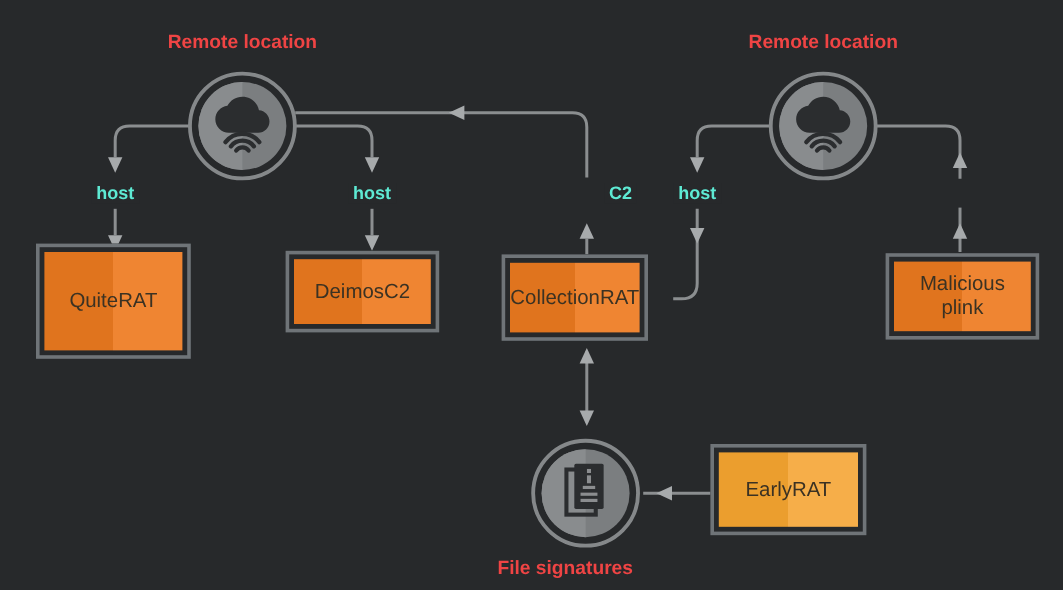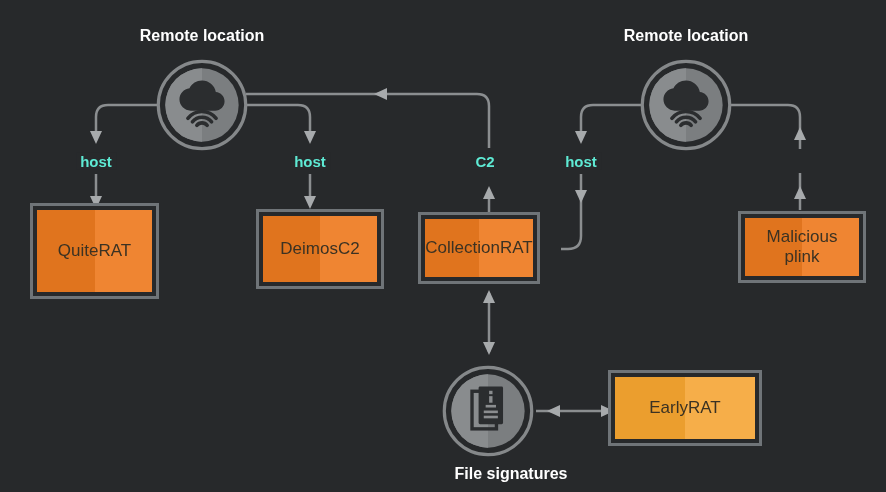--- a/index.html
+++ b/index.html
@@ -9,21 +9,21 @@
     background:#27292b;
     overflow:hidden;
     font-family:"Liberation Sans","DejaVu Sans",sans-serif;
   }
   .edges{position:absolute;left:0;top:0;}
   .edges path{stroke:#8b8e90;stroke-width:2.5;fill:none;}
   .edges polygon{fill:#a7aaac;stroke:none;}
   .node{position:absolute;width:94px;height:94px;}
   .nlabel{
     position:absolute;transform:translate(-50%,-50%);
-    color:#ffffff;font-size:16px;font-weight:700;white-space:nowrap;
+    color:#ef4444;font-size:16px;font-weight:700;white-space:nowrap;
   }
   .elabel{
     position:absolute;transform:translate(-50%,-50%);
     color:#5eead4;font-size:15px;font-weight:700;white-space:nowrap;
     background:#27292b;padding:0 4px;
   }
   .mbox{
     position:absolute;box-sizing:border-box;
     border:3px solid #6f7478;background:#27292b;padding:4px;
   }
@@ -119,40 +119,40 @@
       <rect x="40" y="24" width="26" height="40" rx="1.5" fill="#2b2d2f"></rect>
       <g fill="#8b8d8f">
         <rect x="51.2" y="28.5" width="3.6" height="3.6"></rect>
         <rect x="51.2" y="34.2" width="3.6" height="7"></rect>
         <rect x="47.5" y="43.5" width="11" height="2.8"></rect>
         <rect x="45.5" y="49.5" width="15" height="2.8"></rect>
         <rect x="45.5" y="55" width="15" height="2.8"></rect>
       </g>
     </svg>
   </div>
-  <div class="nlabel" style="left:511px;top:474px">File signatures</div>
+  <div class="nlabel" style="left:471px;top:474px">File signatures</div>
 
   <div class="mbox" style="left:30px;top:203px;width:129px;height:96px">
     <div class="mbox-fill fill-orange">QuiteRAT</div>
   </div>
 
-  <div class="mbox" style="left:256px;top:209px;width:128px;height:80px">
+  <div class="mbox" style="left:238px;top:209px;width:128px;height:68px">
     <div class="mbox-fill fill-orange">DeimosC2</div>
   </div>
 
   <div class="mbox" style="left:418px;top:212px;width:122px;height:72px">
     <div class="mbox-fill fill-orange">CollectionRAT</div>
   </div>
 
   <div class="mbox" style="left:738px;top:211px;width:128px;height:72px">
     <div class="mbox-fill fill-orange" style="padding:0 20px;box-sizing:border-box">Malicious plink</div>
   </div>
 
-  <div class="mbox" style="left:608px;top:370px;width:154px;height:76px">
+  <div class="mbox" style="left:592px;top:370px;width:130px;height:76px">
     <div class="mbox-fill fill-amber">EarlyRAT</div>
   </div>
 
   <div class="elabel" style="left:96px;top:161px">host</div>
   <div class="elabel" style="left:310px;top:161px">host</div>
-  <div class="elabel" style="left:485px;top:161px">C2</div>
+  <div class="elabel" style="left:517px;top:161px">C2</div>
   <div class="elabel" style="left:581px;top:161px">host</div>
 
 </div>
 
 </body></html>

